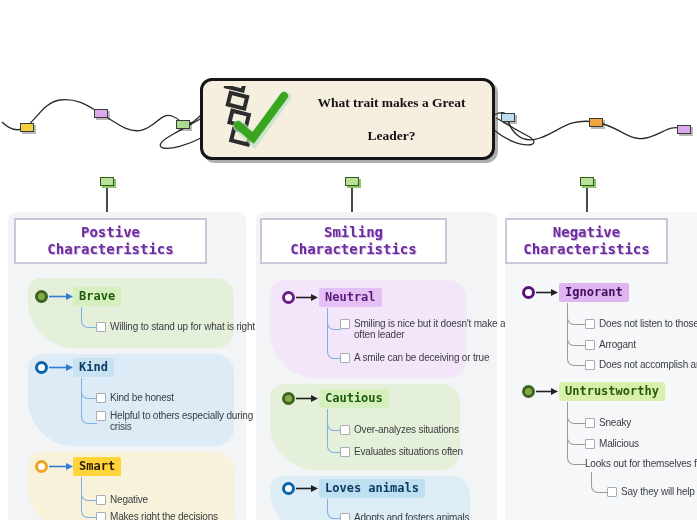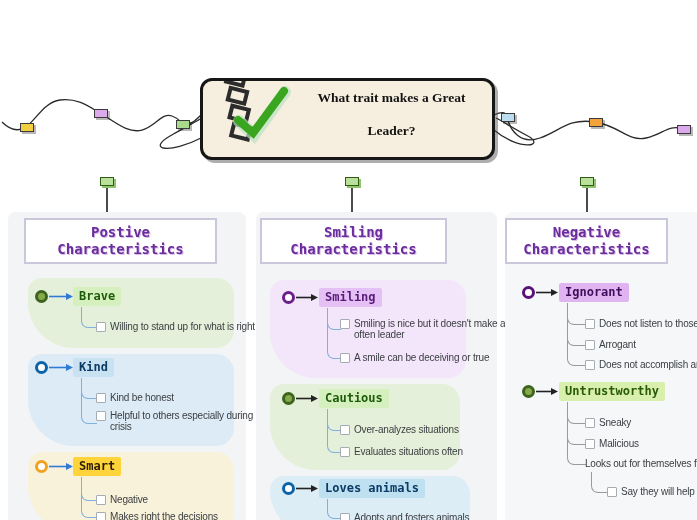--- a/index.html
+++ b/index.html
@@ -6,21 +6,21 @@
   body{width:697px;height:520px;overflow:hidden;position:relative;background:#ffffff;
        font-family:"Liberation Sans",sans-serif;}
   
   #decor{position:absolute;left:0;top:90px;width:697px;height:72px;}
   #decor path{fill:none;stroke:#2b2b2b;stroke-width:1.3px;}
   .dnode{position:absolute;width:12px;height:7px;border:1px solid #3a3a3a;
          background:var(--bg,#ddd);box-shadow:2px 2px 0 rgba(0,0,0,.28);}
   
   #central{position:absolute;left:200px;top:78px;width:289px;height:76px;
            background:var(--bg,#f6efdf);border:3px solid #161616;border-radius:12px;
-           box-shadow:3px 3px 0 rgba(75,75,75,.45);display:flex;}
+           box-shadow:3px 3px 0 rgba(75,75,75,.45);display:flex;align-items:center;}
   #central .ctext{flex:1;text-align:center;font-family:"Liberation Serif",serif;
            font-weight:bold;font-size:13.5px;color:#131313;line-height:33px;padding-right:6px;}
   
   .bline{position:absolute;width:2px;background:#4a4a4a;}
   .bnode{position:absolute;width:12px;height:7px;background:var(--bg,#b9e19c);
          border:1px solid #2f5c12;box-shadow:2px 2px 0 #8fc46e;}
   
   .panel{position:absolute;top:212px;border-radius:8px 8px 0 0;}
   .ptitle{position:absolute;background:#ffffff;border:2px solid #cbc7da;
           display:flex;align-items:center;justify-content:center;text-align:center;}
@@ -82,21 +82,21 @@
 </div>
 
 <div class="bline" style="left:106px;top:185px;height:28px"></div>
 <div class="bline" style="left:351px;top:185px;height:28px"></div>
 <div class="bline" style="left:586px;top:185px;height:28px"></div>
 <div class="bnode" style="left: 100px; top: 177px; --bg: #b9e19c;"></div>
 <div class="bnode" style="left: 345px; top: 177px; --bg: #b9e19c;"></div>
 <div class="bnode" style="left: 580px; top: 177px; --bg: #b9e19c;"></div>
 
 <div class="panel" style="left:8px;width:238px;height:308px;background:#f3f4f6">
-  <div class="ptitle" style="left:16px;top:6px;width:189px;height:42px">
+  <div class="ptitle" style="left:6px;top:6px;width:189px;height:42px">
     <span>Postive Characteristics</span>
   </div>
 
   <div style="--ring: #3c641c; --fill: #86a94c; --tagbg: #d6efbe; --tagfg: #1d5c0a; --arrow: #2f7bd6; --conn: #7fb0e0; --blob: #e4f0da;">
     <div class="blob" style="left:20px;top:66px;width:206px;height:70px"></div>
     <div class="dot" style="left:27px;top:78px"></div>
     <svg class="arrow" style="left:41px;top:80px" width="24" height="9">
         <line x1="0" y1="4.5" x2="17" y2="4.5"></line>
         <path d="M17,1 24,4.5 17,8 z"></path>
       </svg>
@@ -156,21 +156,21 @@
     <span>Smiling Characteristics</span>
   </div>
 
   <div style="--ring: #6a1f8a; --fill: #ffffff; --tagbg: #e5c0f5; --tagfg: #581c7a; --arrow: #222222; --conn: #7fb0e0; --blob: #f4e6fa;">
     <div class="blob" style="left:14px;top:68px;width:196px;height:98px"></div>
     <div class="dot" style="left:26px;top:79px"></div>
     <svg class="arrow" style="left:40px;top:81px" width="22" height="9">
         <line x1="0" y1="4.5" x2="15" y2="4.5"></line>
         <path d="M15,1 22,4.5 15,8 z"></path>
       </svg>
-    <div class="tag" style="left:63px;top:76px">Smiling</div>
+    <div class="tag" style="left:63px;top:76px">Neutral</div>
     <div class="trunk" style="left:71px;top:96px;height:44px"></div>
     <div class="elbow" style="left:71px;top:105px;width:13px;height:12px"></div>
     <div class="elbow" style="left:71px;top:134px;width:13px;height:12px"></div>
     <div class="item" style="left:84px;top:106px">
       <span class="cbx"></span>
       <span class="wrap" style="width:152px">Smiling is nice but it doesn't make a often leader</span>
     </div>
     <div class="item" style="left:84px;top:140px">
       <span class="cbx"></span>
       <span>A smile can be deceiving or true</span>

